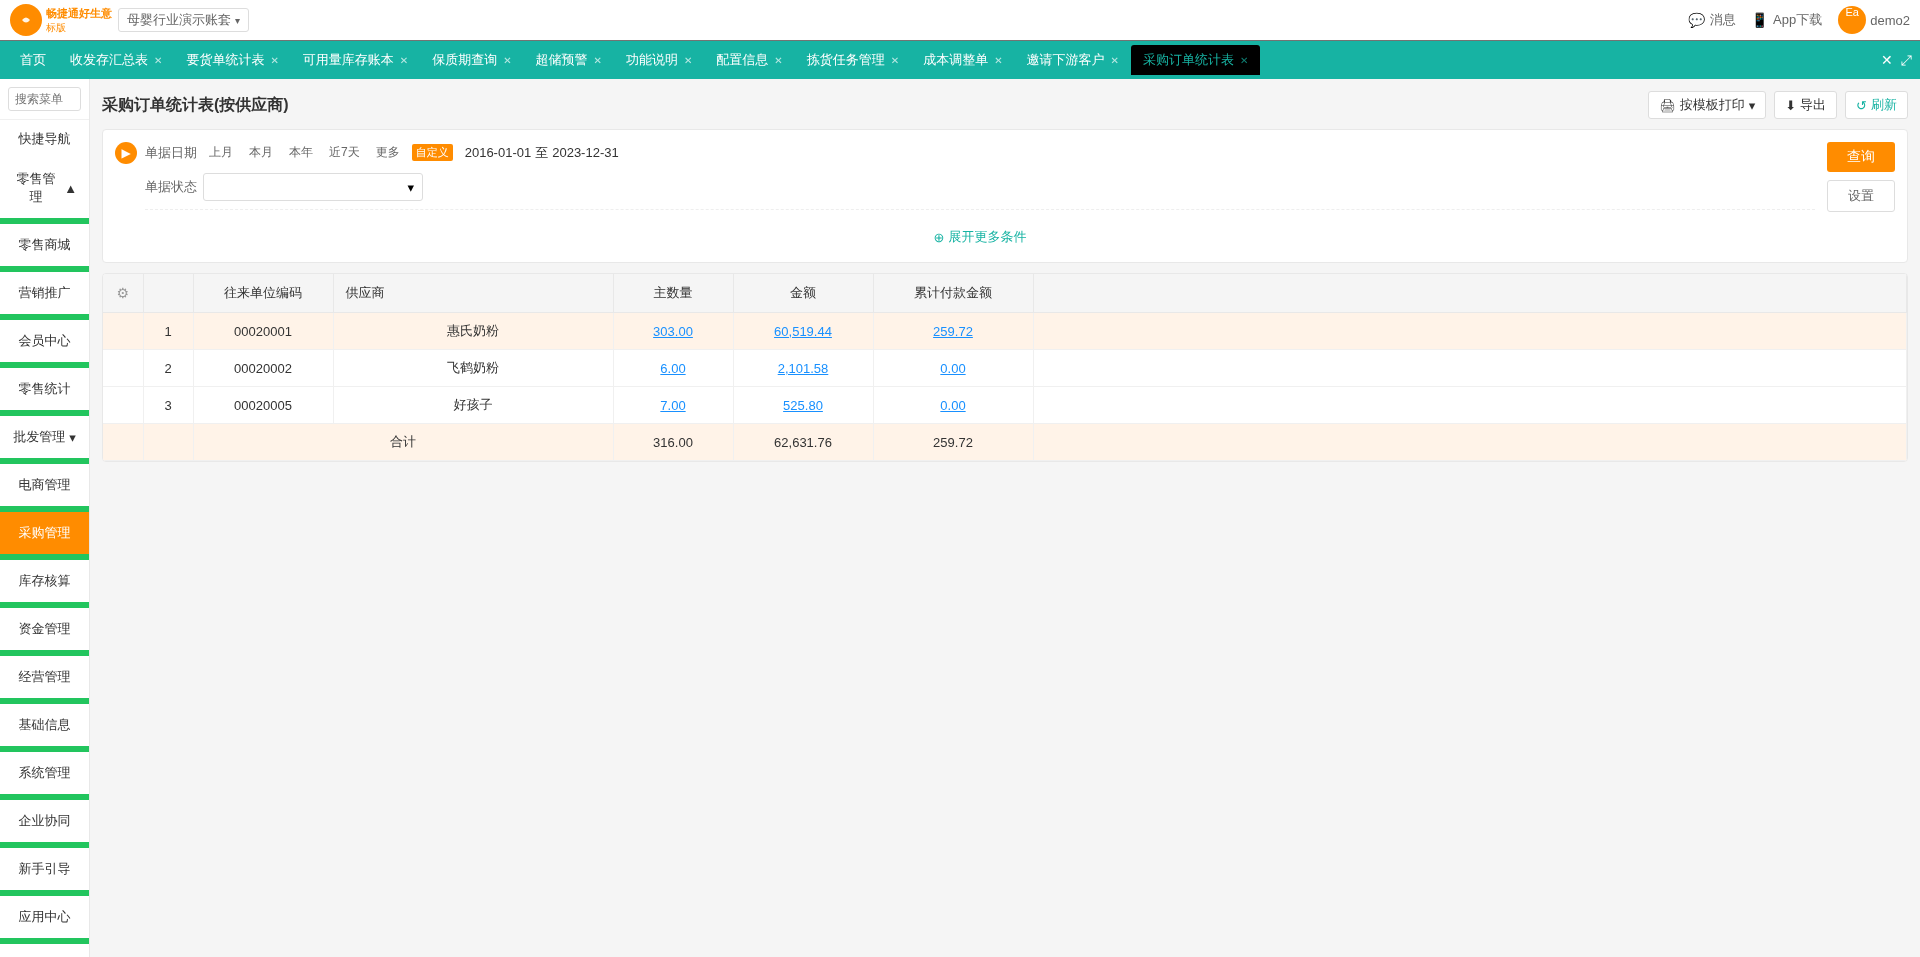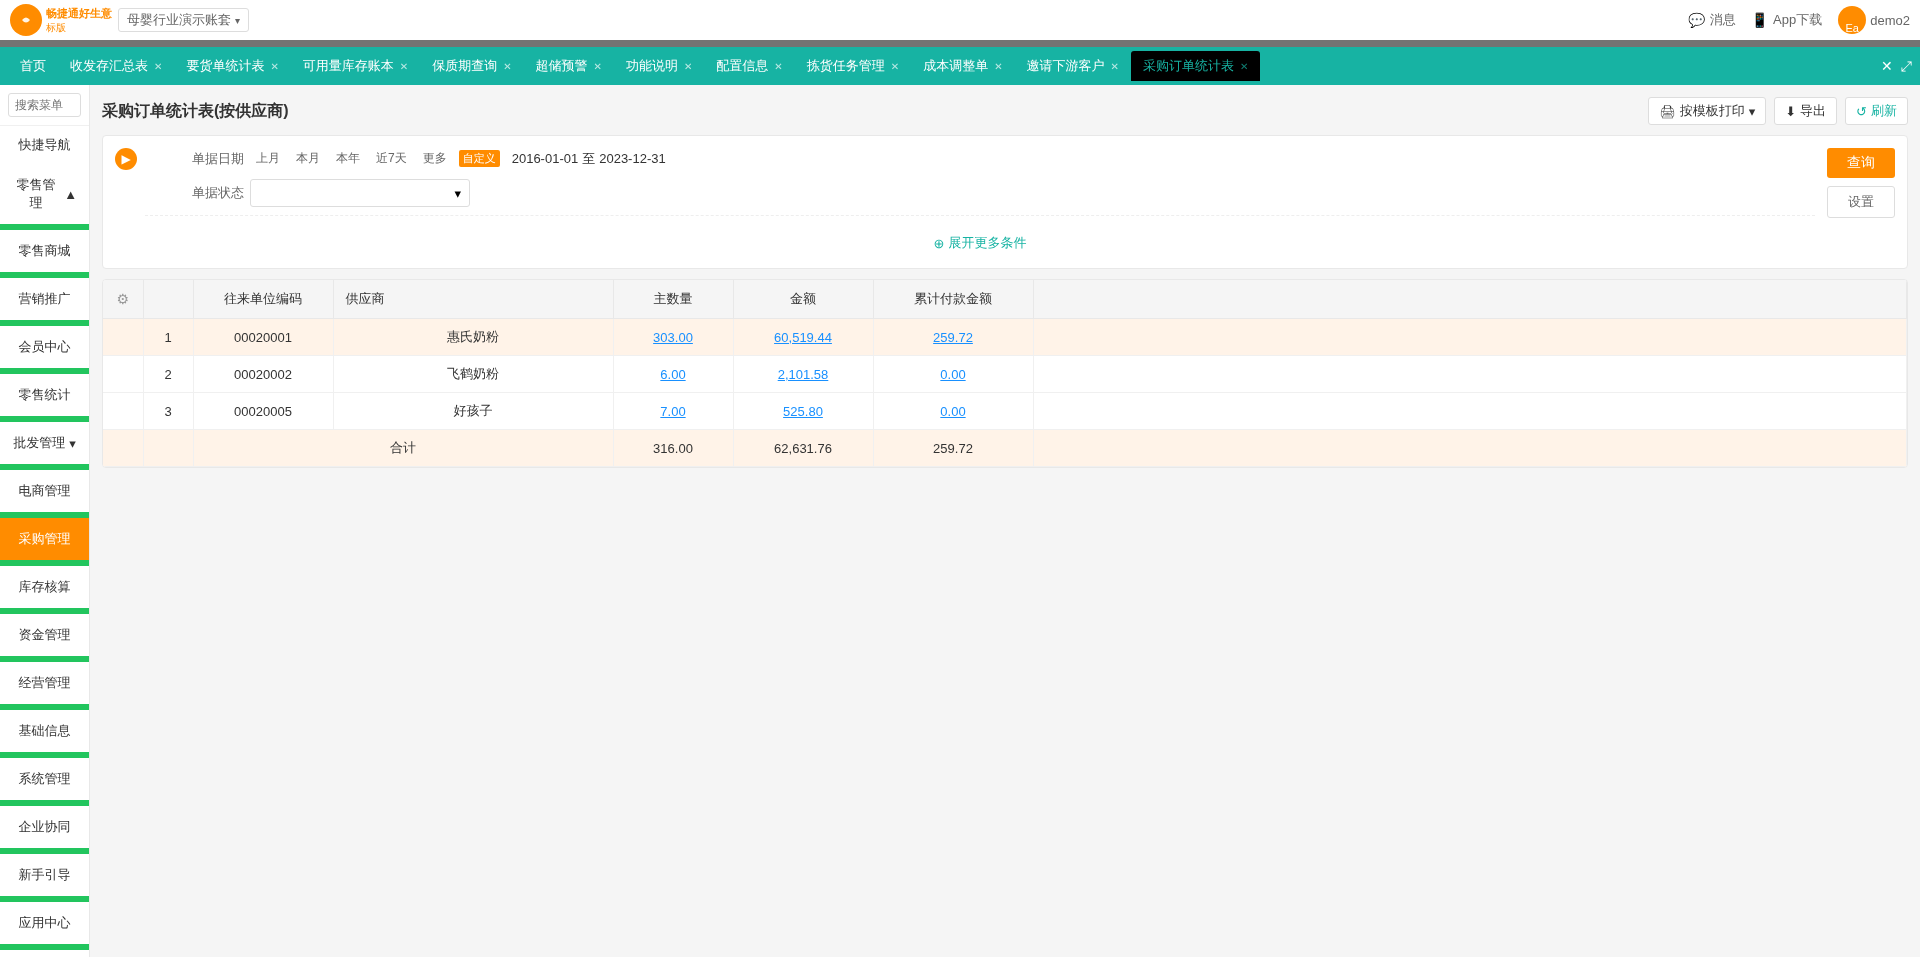--- a/index.html
+++ b/index.html
@@ -1,21 +1,21 @@
 <!DOCTYPE html>
 <html><head>
   <meta charset="utf-8">
   <style>
     * { margin: 0; padding: 0; box-sizing: border-box; }
     body { font-family: 'Microsoft YaHei', Arial, sans-serif; font-size: 13px; background: #f5f5f5; width: 1920px; min-height: 957px; overflow-x: hidden; }
     .logo-icon { width: 32px; height: 32px; background: #ff8c00; border-radius: 50%; display: flex; align-items: center; justify-content: center; color: white; font-size: 14px; font-weight: bold; }
     .workspace-selector { display: flex; align-items: center; gap: 4px; color: #666; font-size: 13px; cursor: pointer; border: 1px solid #ddd; padding: 2px 8px; border-radius: 3px; }
     .top-bar-right { display: flex; align-items: center; gap: 16px; }
     .top-icon-btn { display: flex; align-items: center; gap: 4px; color: #666; cursor: pointer; font-size: 13px; }
-    .user-avatar { width: 28px; height: 28px; border-radius: 50%; background: #ff8c00; display: flex; align-items: flex-end; justify-content: center; color: white; font-size: 12px; }
+    .user-avatar { width: 28px; height: 28px; border-radius: 50%; background: #ff8c00; display: flex; align-items: flex-start; justify-content: center; color: white; font-size: 12px; }
 
     
     .nav-tabs { height: 38px; background: #17b3a3; display: flex; align-items: center; padding: 0 8px; overflow: hidden; }
     .nav-tab { height: 30px; padding: 0 12px; display: flex; align-items: center; gap: 6px; color: white; font-size: 13px; cursor: pointer; border-radius: 3px 3px 0 0; white-space: nowrap; }
     .nav-tab.active { background: #000000; color: #17b3a3; }
     .nav-tab .close-icon { font-size: 10px; color: inherit; opacity: 0.7; }
     .nav-tab.home { color: white; }
     .nav-tab-spacer { flex: 1; }
     .nav-actions { display: flex; align-items: center; gap: 8px; color: white; }
 
@@ -34,21 +34,21 @@
     .page-title { font-size: 16px; font-weight: bold; color: #333; }
     .page-actions { display: flex; align-items: center; gap: 8px; }
     .btn-print { display: flex; align-items: center; gap: 4px; padding: 4px 10px; border: 1px solid #ddd; border-radius: 3px; background: white; cursor: pointer; font-size: 13px; color: #333; }
     .btn-export { display: flex; align-items: center; gap: 4px; padding: 4px 10px; border: 1px solid #ddd; border-radius: 3px; background: white; cursor: pointer; font-size: 13px; color: #333; }
     .btn-refresh { display: flex; align-items: center; gap: 4px; padding: 4px 10px; border: 1px solid #ddd; border-radius: 3px; background: white; cursor: pointer; font-size: 13px; color: #17b3a3; }
 
     
     .filter-area { background: white; border-radius: 4px; padding: 12px; margin-bottom: 10px; border: 1px solid #e8e8e8; }
     .filter-row { display: flex; align-items: center; gap: 12px; flex-wrap: wrap; }
     .filter-item { display: flex; align-items: center; gap: 6px; }
-    .filter-label { color: #666; font-size: 13px; white-space: nowrap; margin-left: 47px; }
+    .filter-label { color: #666; font-size: 13px; white-space: nowrap; }
     .filter-date-shortcuts { display: flex; gap: 4px; }
     .date-shortcut { padding: 2px 6px; font-size: 12px; color: #666; cursor: pointer; border-radius: 2px; }
     .date-range { display: flex; align-items: center; gap: 4px; font-size: 13px; color: #333; }
     .custom-tag { background: #ff8c00; color: white; font-size: 11px; padding: 1px 4px; border-radius: 2px; }
     .filter-select { border: 1px solid #ddd; border-radius: 3px; padding: 4px 8px; font-size: 13px; min-width: 180px; display: flex; align-items: center; justify-content: space-between; cursor: pointer; background: white; height: 28px; }
     .filter-input { border: 1px solid #ddd; border-radius: 3px; padding: 4px 8px; font-size: 13px; min-width: 200px; height: 28px; }
     .expand-btn { display: flex; align-items: center; gap: 4px; color: #17b3a3; cursor: pointer; font-size: 13px; padding: 4px 8px; justify-content: center; margin-top: 8px; }
     .btn-query { background: #ff8c00; color: white; border: none; padding: 6px 20px; border-radius: 3px; cursor: pointer; font-size: 14px; }
     .btn-setting { background: white; color: #666; border: 1px solid #ddd; padding: 6px 16px; border-radius: 3px; cursor: pointer; font-size: 13px; margin-top: 4px; }
 
@@ -76,21 +76,21 @@
 
     .sidebar-nav-item { padding: 10px 8px; text-align: center; cursor: pointer; font-size: 13px; color: #333; }
 
     .filter-section { display: flex; align-items: flex-start; gap: 0; }
     .filter-main { flex: 1; }
     .filter-right { display: flex; flex-direction: column; gap: 4px; padding-left: 12px; }
 
     .table-settings-icon { color: #999; cursor: pointer; font-size: 14px; }
 
     
-    .brand-area { display: flex; align-items: center; gap: 6px; padding: 4px 10px; background: #fff; border-bottom: 7px solid #737373; }
+    .brand-area { display: flex; align-items: center; gap: 6px; padding: 4px 10px; background: #fff; border-bottom: 1px solid #737373; }
     .brand-logo { display: flex; align-items: center; gap: 4px; }
   </style>
 </head>
 <body>
 
 <div class="brand-area">
   <div class="brand-logo">
     <div class="logo-icon">
       <svg width="20" height="20" viewBox="0 0 20 20" fill="none">
         <circle cx="10" cy="10" r="9" fill="#ff8c00"></circle>

